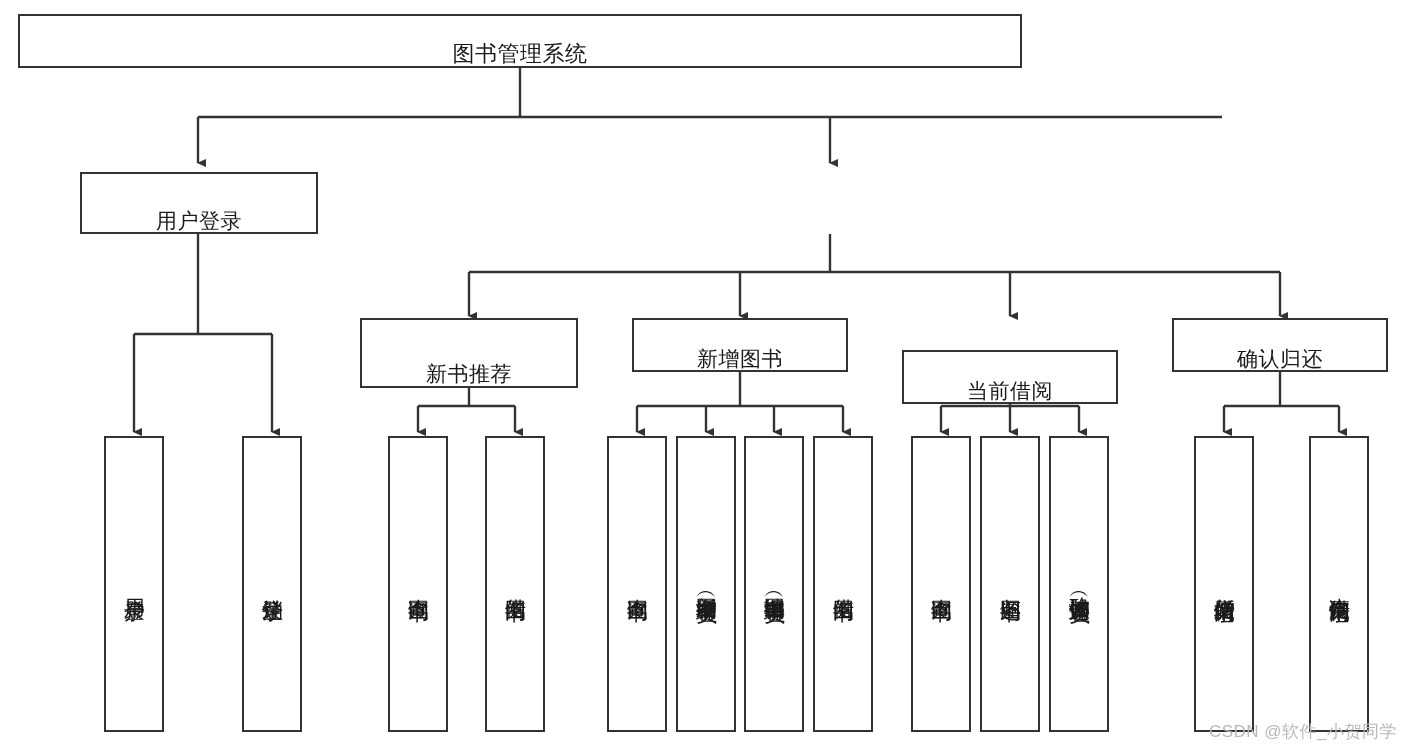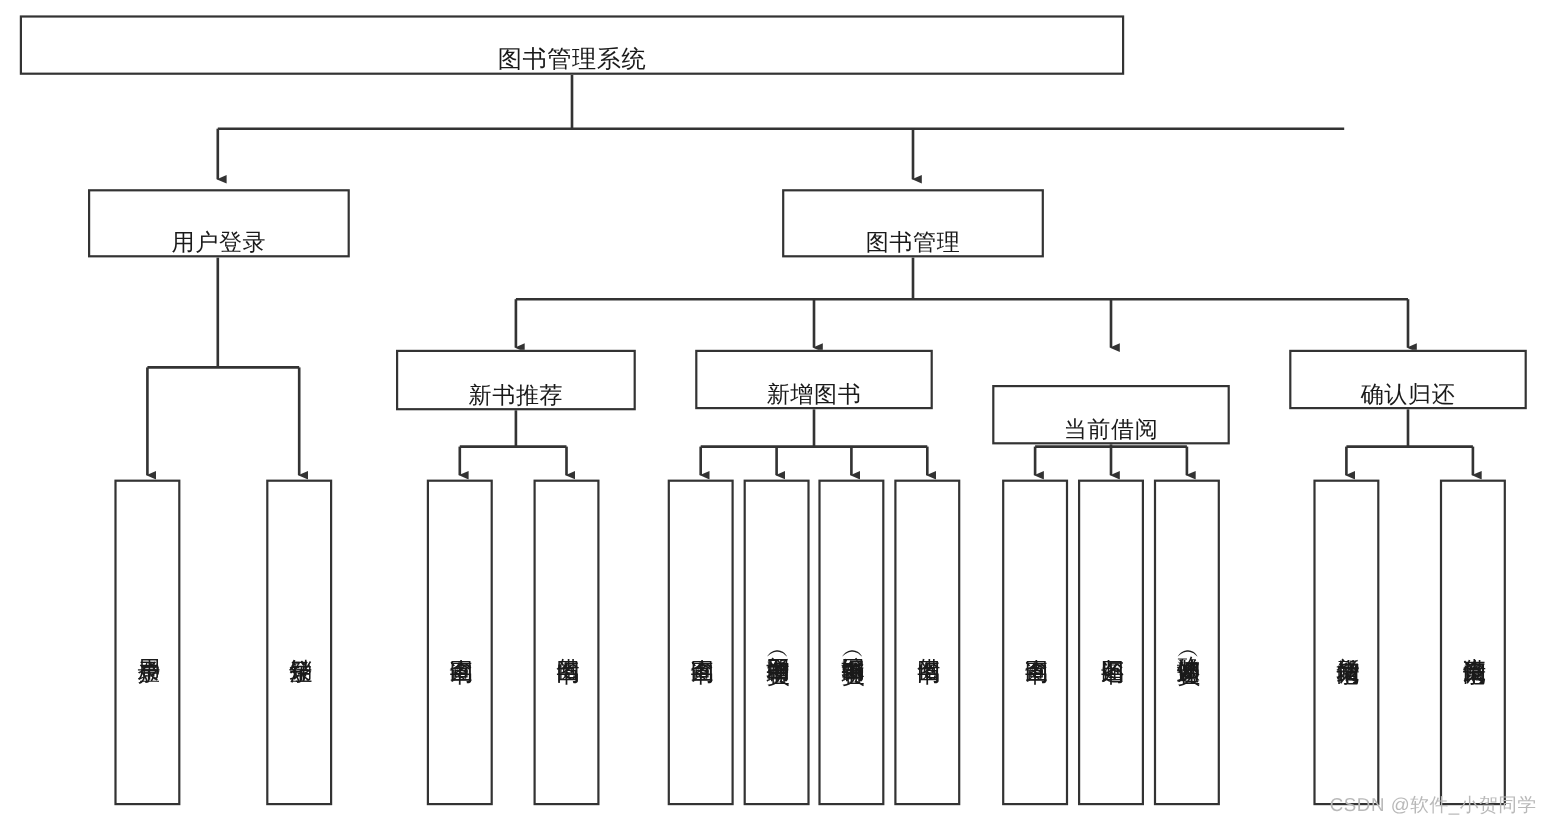--- a/index.html
+++ b/index.html
@@ -131,25 +131,22 @@
     </g>
   </svg>
 
   <div class="node node-h node-root" style="left:18px; top:14px; width:1004px; height:54px;">
     <span>图书管理系统</span>
   </div>
 
   <div class="node node-h" style="left:80px; top:172px; width:238px; height:62px;">
     <span>用户登录</span>
   </div>
-  <div class="node node-h" style="left:711px; top:172px; width:238px; height:62px;">
-    <span>图书管理</span>
-  </div>
-
-  <div class="node node-h" style="left:360px; top:318px; width:218px; height:55px;font-family:Liberation Serif, serif;">
+
+  <div class="node node-h" style="left:360px; top:318px; width:218px; height:70px;font-family:Liberation Serif, serif;">
     <span>新书推荐</span>
   </div>
   <div class="node node-h" style="left:632px; top:318px; width:216px; height:54px;">
     <span>新增图书</span>
   </div>
   <div class="node node-h" style="left:902px; top:318px; width:216px; height:54px;margin-top:32px;">
     <span>当前借阅</span>
   </div>
   <div class="node node-h" style="left:1172px; top:318px; width:216px; height:54px;">
     <span>确认归还</span>

